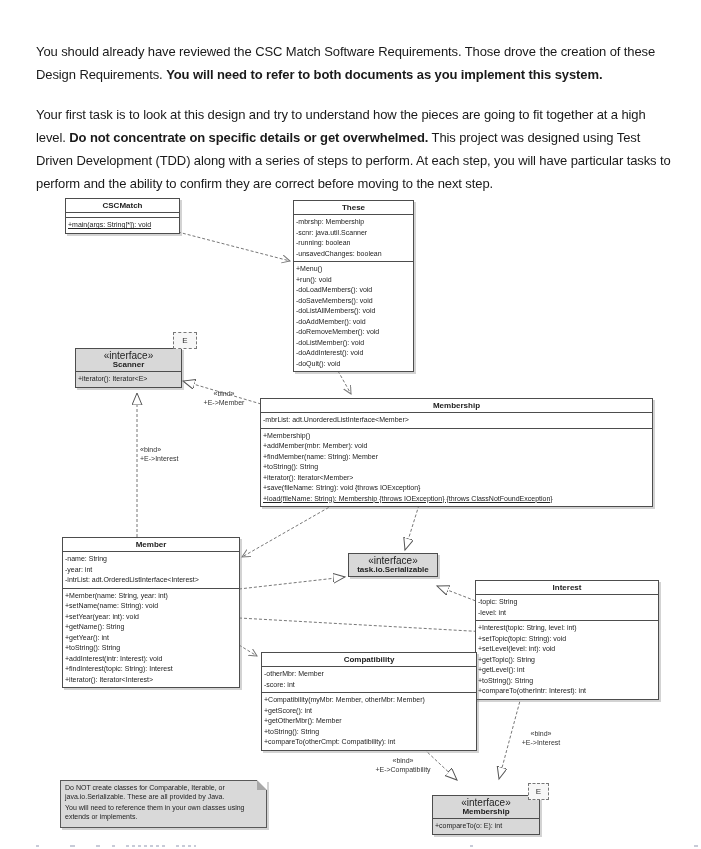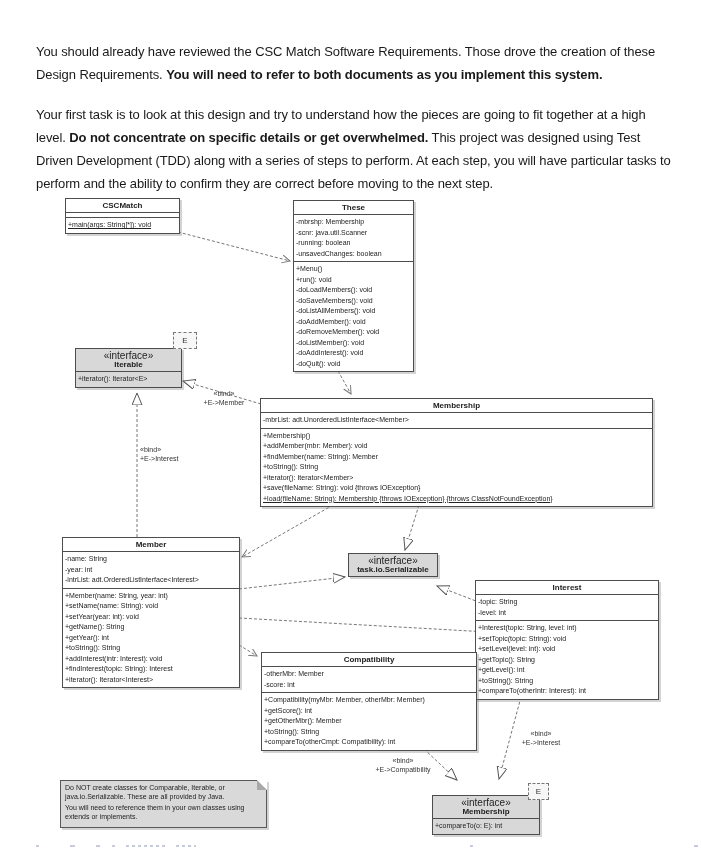--- a/index.html
+++ b/index.html
@@ -88,21 +88,21 @@
           <div class="uml-row">-doSaveMembers(): void</div>
           <div class="uml-row">-doListAllMembers(): void</div>
           <div class="uml-row">-doAddMember(): void</div>
           <div class="uml-row">-doRemoveMember(): void</div>
           <div class="uml-row">-doListMember(): void</div>
           <div class="uml-row">-doAddInterest(): void</div>
           <div class="uml-row">-doQuit(): void</div>
         </div>
       </div>
       <div class="uml-class" style="left: 75px; top: 348px; width: 105px; background: rgb(216, 216, 216);">
-        <div class="uml-title"><span class="uml-stereo">«interface»</span><span class="uml-name">Iterable</span></div>
+        <div class="uml-title"><span class="uml-stereo">«interface»</span><span class="uml-name">Scanner</span></div>
         <div class="uml-comp">
           <div class="uml-row">+iterator(): Iterator&lt;E&gt;</div>
         </div>
       </div>
       <div class="eparam" style="left: 173px; top: 332px; width: 22px; height: 15px; line-height: 15px;">E</div>
       <div class="uml-class" style="left: 260px; top: 398px; width: 391px;">
         <div class="uml-title"><span class="uml-name">Membership</span></div>
         <div class="uml-comp">
           <div class="uml-row">-mbrList: adt.UnorderedListInterface&lt;Member&gt;</div>
         </div>

